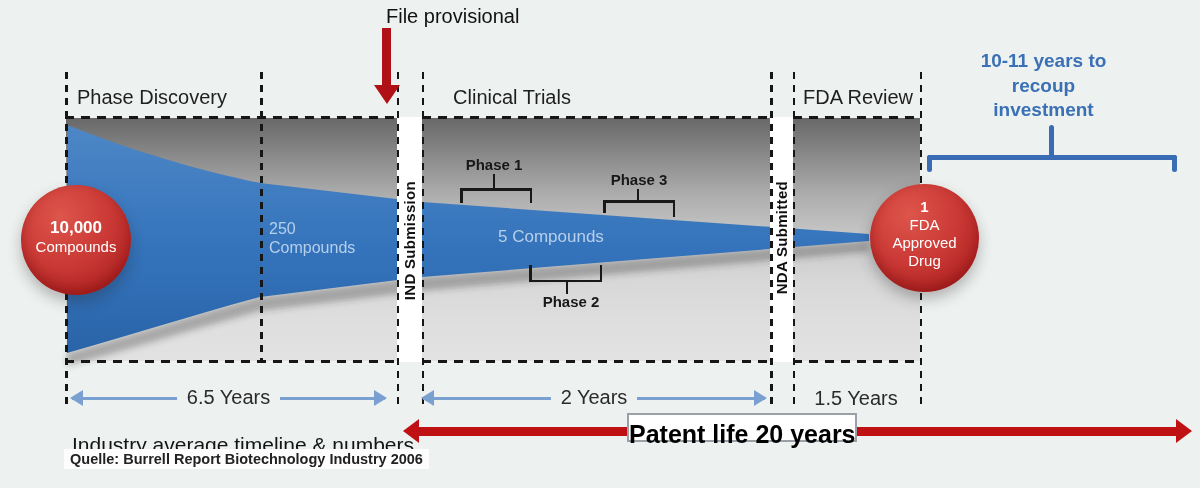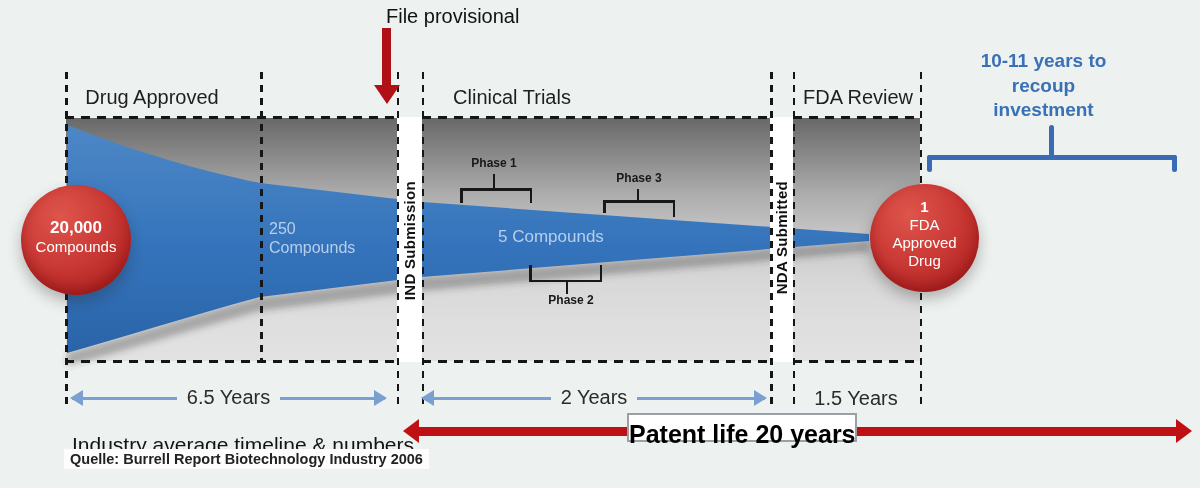--- a/index.html
+++ b/index.html
@@ -42,21 +42,21 @@
   .circle-left .l1{font-size:17px;font-weight:700;}
   .circle-left .l2{font-size:15px;}
   .circle-right{left:870px;top:184px;width:109px;height:108px;}
   .circle-right .inner{padding-top:14px;font-size:15px;line-height:18px;}
   .circle-right .l1{font-weight:700;}
 
   .funnel-count{position:absolute;color:#b6cfeb;text-align:left;z-index:5;}
   .count-250{left:269px;top:219px;width:120px;font-size:16px;line-height:19px;}
   .count-5{left:498px;top:227px;width:146px;font-size:17px;}
 
-  .phase-label{position:absolute;width:80px;z-index:5;font-size:12px;font-weight:700;color:#181818;text-align:center;white-space:nowrap;}
+  .phase-label{position:absolute;width:80px;z-index:5;font-size:15px;font-weight:700;color:#181818;text-align:center;white-space:nowrap;}
   .bk{position:absolute;background:#181818;z-index:5;}
 
   .vtext-wrap{position:absolute;z-index:5;display:flex;align-items:center;justify-content:center;}
   .vtext{writing-mode:vertical-rl;transform:rotate(180deg);font-size:15px;font-weight:600;color:#101010;letter-spacing:.3px;white-space:nowrap;}
 
   .recoup{position:absolute;left:961px;top:49px;width:165px;z-index:5;
     font-size:19px;font-weight:700;color:#3a70b5;text-align:center;line-height:24.5px;}
   .brace{position:absolute;background:#3a6cb5;border-radius:3px;z-index:5;}
 
   .yarrow{position:absolute;height:18px;z-index:5;}
@@ -117,31 +117,31 @@
   <div class="vdash" style="left:792.5px;top:72px;height:335px;"></div>
   <div class="vdash" style="left:919.5px;top:72px;height:335px;"></div>
 
   <div class="hdash" style="left:65px;top:115.5px;width:332px;"></div>
   <div class="hdash" style="left:422px;top:115.5px;width:348px;"></div>
   <div class="hdash" style="left:793px;top:115.5px;width:128px;"></div>
   <div class="hdash" style="left:65px;top:360px;width:332px;"></div>
   <div class="hdash" style="left:422px;top:360px;width:348px;"></div>
   <div class="hdash" style="left:793px;top:360px;width:128px;"></div>
 
-  <div class="stage-label" style="left:62px;width:180px;">Drug Approved</div>
+  <div class="stage-label" style="left:62px;width:180px;">Phase Discovery</div>
   <div class="stage-label" style="left:441px;width:142px;">Clinical Trials</div>
   <div class="stage-label" style="left:797px;width:122px;">FDA Review</div>
 
   <div class="file-prov">File provisional</div>
   <div class="down-arrow-shaft"></div>
   <div class="down-arrow-head"></div>
 
   <div class="circle circle-left">
     <div class="inner">
-      <div class="l1">20,000</div>
+      <div class="l1">10,000</div>
       <div class="l2">Compounds</div>
     </div>
   </div>
   <div class="circle circle-right">
     <div class="inner">
       <div class="l1">1</div>
       <div>FDA</div>
       <div>Approved</div>
       <div>Drug</div>
     </div>

